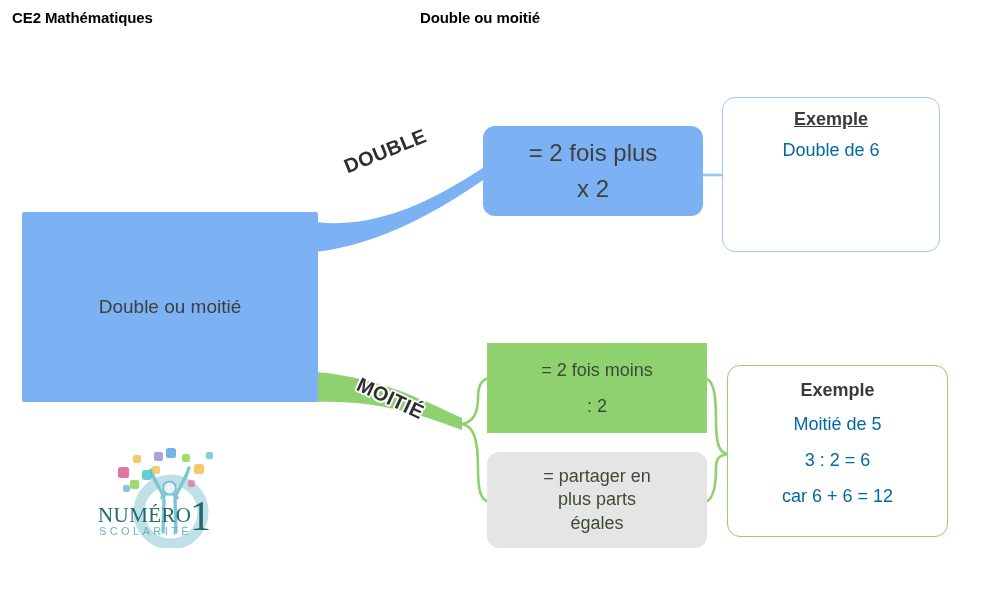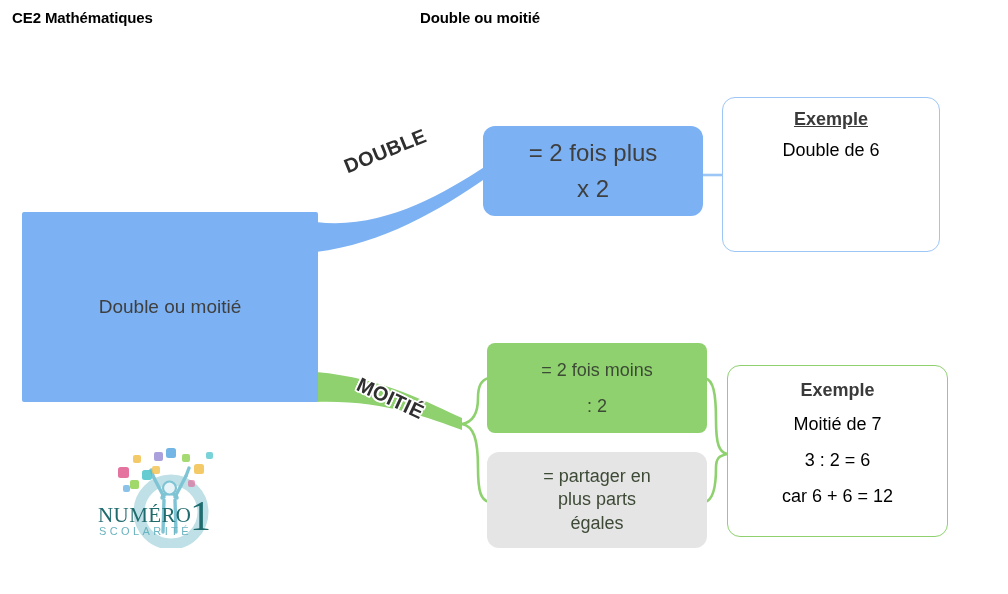--- a/index.html
+++ b/index.html
@@ -81,21 +81,21 @@
     justify-content: space-around;
     padding: 9px 0;
   }
 
   .green-node-1 {
     left: 487px;
     top: 343px;
     width: 220px;
     height: 90px;
     background: #8ed16e;
-    border-radius: 8px;
+    border-radius: 0;
     font-size: 18px;
     color: #3d4a36;
     justify-content: space-around;
     padding: 9px 0;
   }
 
   .green-node-2 {
     left: 487px;
     top: 452px;
     width: 220px;
@@ -139,21 +139,21 @@
 
   .example-title {
     font-size: 18px;
     font-weight: bold;
     color: #3a3a3a;
   }
   .example-title.underlined { text-decoration: underline; }
 
   .example-line {
     font-size: 18px;
-    color: #000000;
+    color: #0369a1;
   }
   .example-blue .example-line.lead { margin-top: 10px; }
   .example-blue .eq-group { margin-top: 13px; line-height: 1.33; }
   .example-green .example-line.lead { margin-top: 13px; }
   .example-green .example-line.eq { margin-top: 15px; }
 
   
   .branch-label {
     position: absolute;
     font-size: 20px;
@@ -234,21 +234,21 @@
 <div class="branch-label label-double">DOUBLE</div>
 <div class="branch-label label-moitie">MOITIÉ</div>
 
 <div class="example-box example-blue">
   <div class="example-title underlined">Exemple</div>
   <div class="example-line lead">Double de 6</div>
 </div>
 
 <div class="example-box example-green">
   <div class="example-title">Exemple</div>
-  <div class="example-line lead">Moitié de 7</div>
+  <div class="example-line lead">Moitié de 5</div>
   <div class="example-line eq">3 : 2 = 6</div>
   <div class="example-line eq">car 6 + 6 = 12</div>
 </div>
 
 <svg class="logo" viewBox="0 0 144 108">
 
   <circle cx="75" cy="72" r="32" fill="none" stroke="#a8d5dd" stroke-width="11" opacity="0.75"></circle>
 
   <g stroke="#7fc4d4" fill="none" stroke-width="3.4" stroke-linecap="round">
     <path d="M67,92 L68,60"></path>

